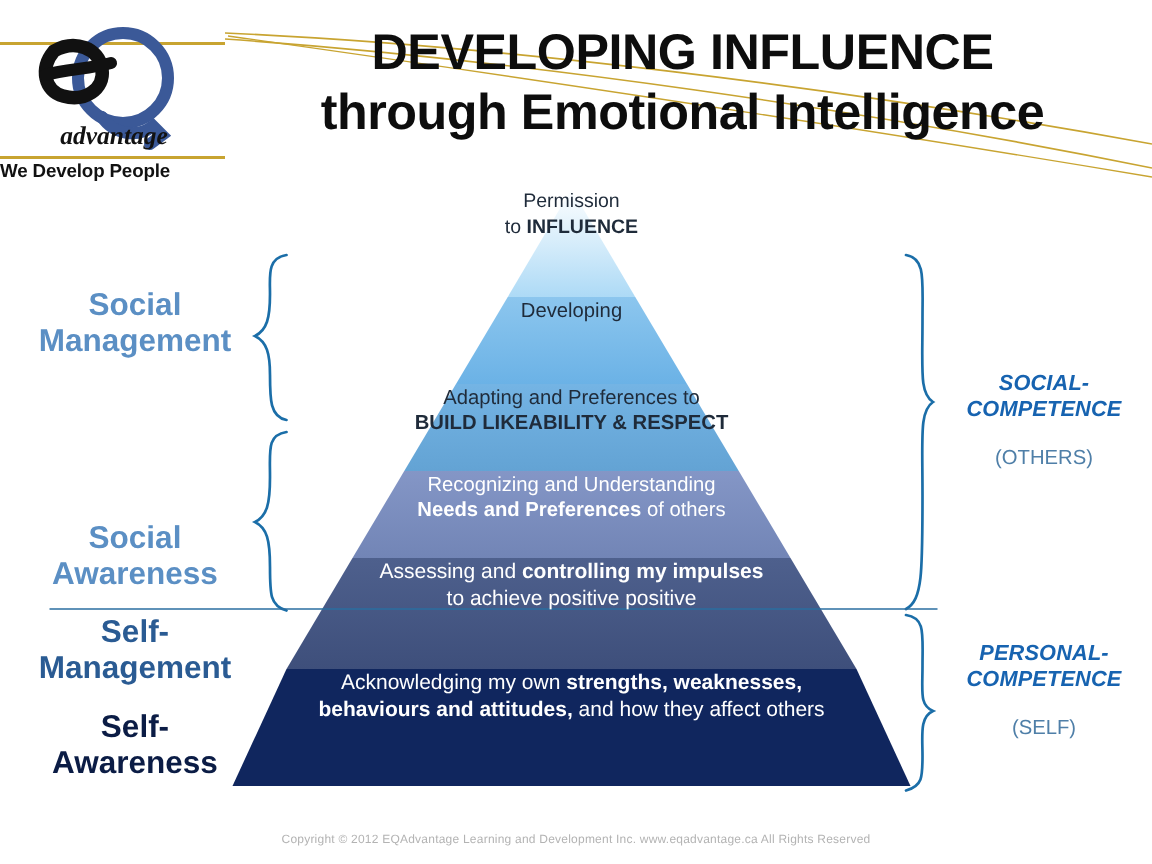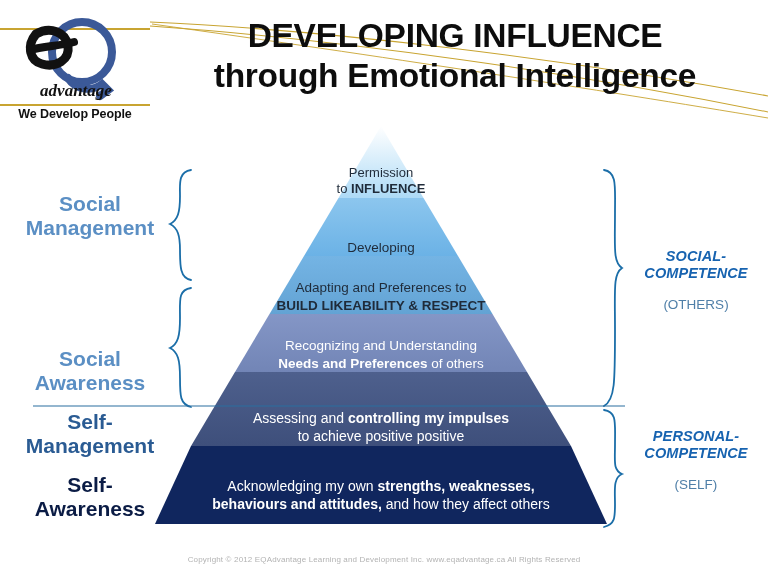--- a/index.html
+++ b/index.html
@@ -10,33 +10,33 @@
 
   
   .gold-lines{position:absolute;left:0;top:0;width:768px;height:130px;pointer-events:none;}
 
   
   .logo-block{position:absolute;left:0;top:14px;width:150px;height:115px;}
   .logo-rule{position:absolute;left:0;width:150px;height:2px;background:#c8a431;}
   .logo-rule.top{top:14px;}
   .logo-rule.bottom{top:90px;}
   .logo-art{position:absolute;left:16px;top:2px;width:120px;height:86px;}
-  .logo-tagline{position:absolute;left:0;top:93px;width:150px;text-align:center;
+  .logo-tagline{position:absolute;left:0;top:93px;width:150px;text-align:left;
       font-size:12.5px;font-weight:bold;color:#111;letter-spacing:-0.1px;}
 
   
   .title{position:absolute;left:150px;top:18px;width:610px;text-align:center;
       font-weight:bold;color:#0d0d0d;line-height:1.06;}
   .title .l1{font-size:33.5px;letter-spacing:-0.3px;display:block;}
   .title .l2{font-size:33.5px;letter-spacing:-0.3px;display:block;margin-top:4px;}
 
   
   .pyramid{position:absolute;left:150px;top:126px;width:462px;height:400px;}
   .pyr-band{position:absolute;left:0;width:462px;
-      display:flex;align-items:flex-end;justify-content:center;text-align:center;}
+      display:flex;align-items:flex-start;justify-content:center;text-align:center;}
   .pyr-band .txt{position:relative;z-index:2;line-height:1.28;}
   .pyr-band svg{position:absolute;left:0;top:0;}
 
   .b-dark .txt{color:#ffffff;}
   .b-light .txt{color:#1f2b3a;}
 
   .t1 .txt{font-size:13px;}
   .t2 .txt{font-size:13.5px;}
   .t3 .txt{font-size:13.5px;}
   .t4 .txt{font-size:13.5px;}

